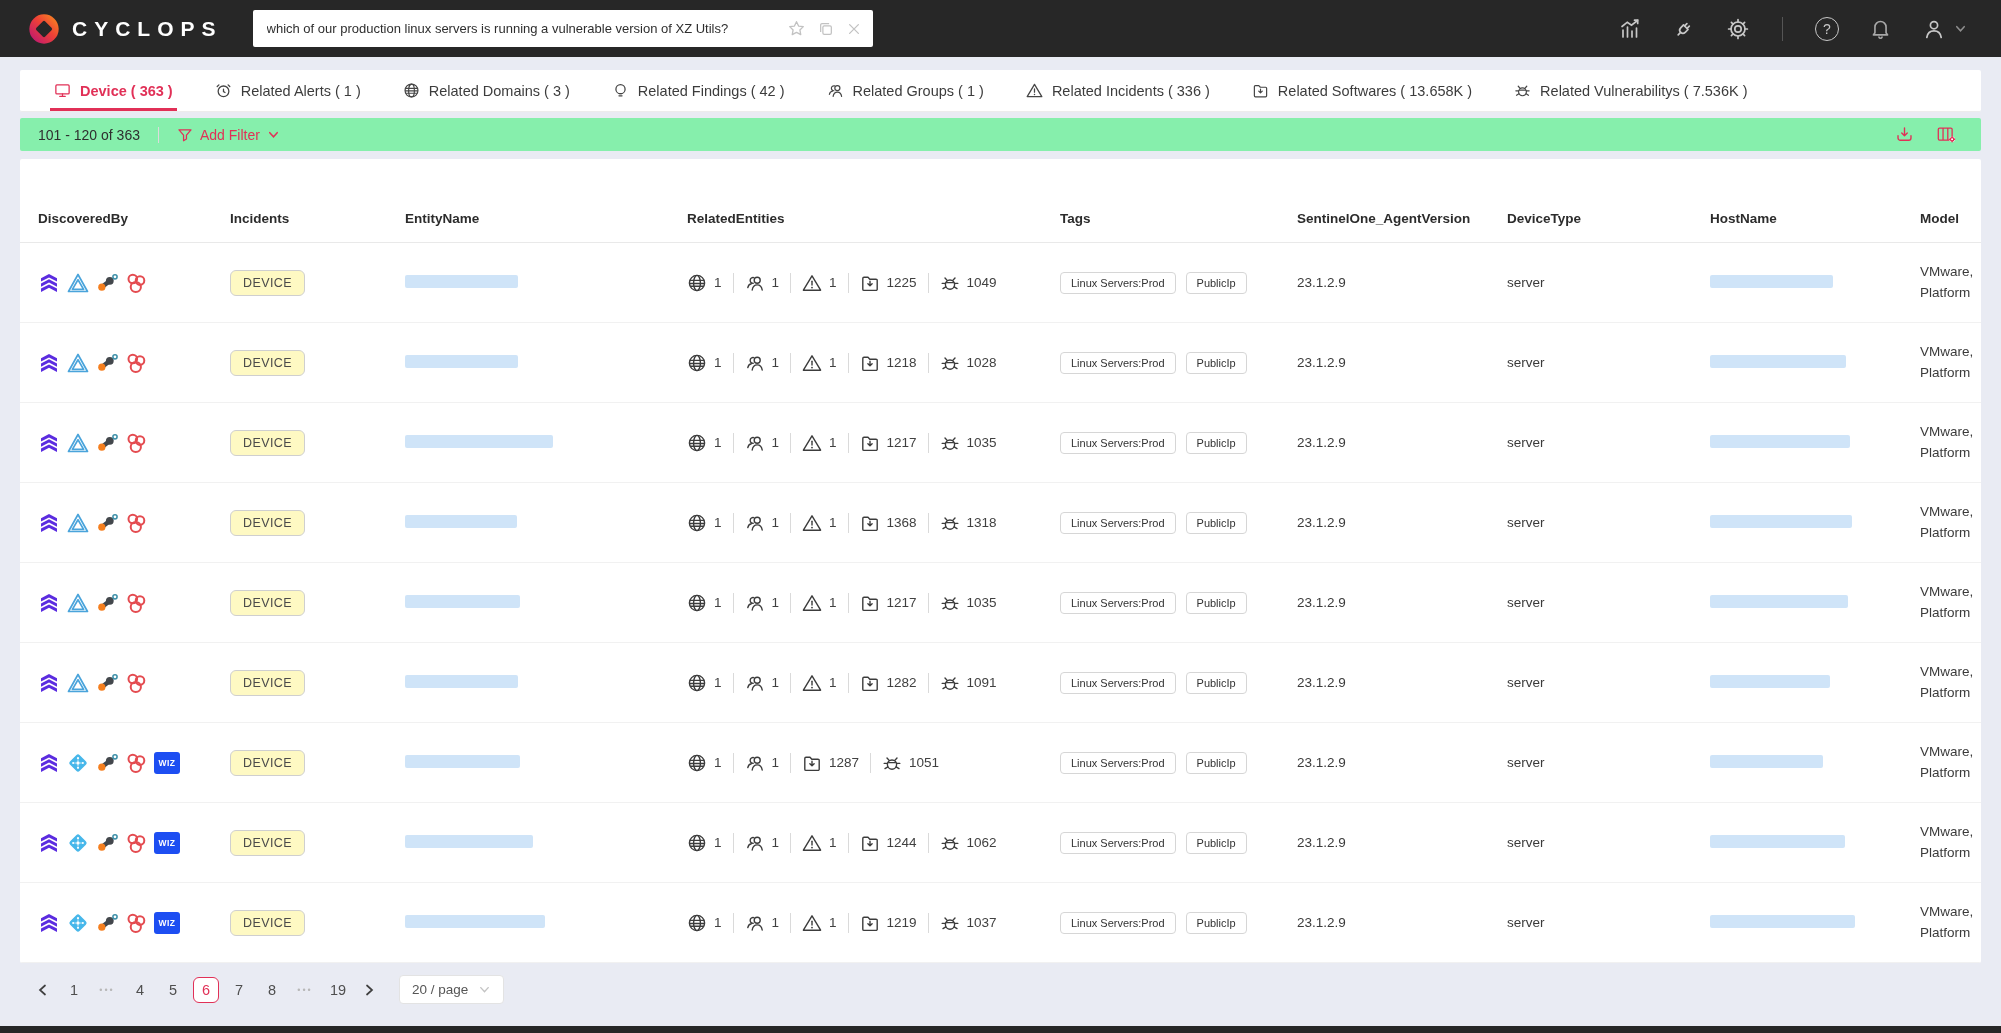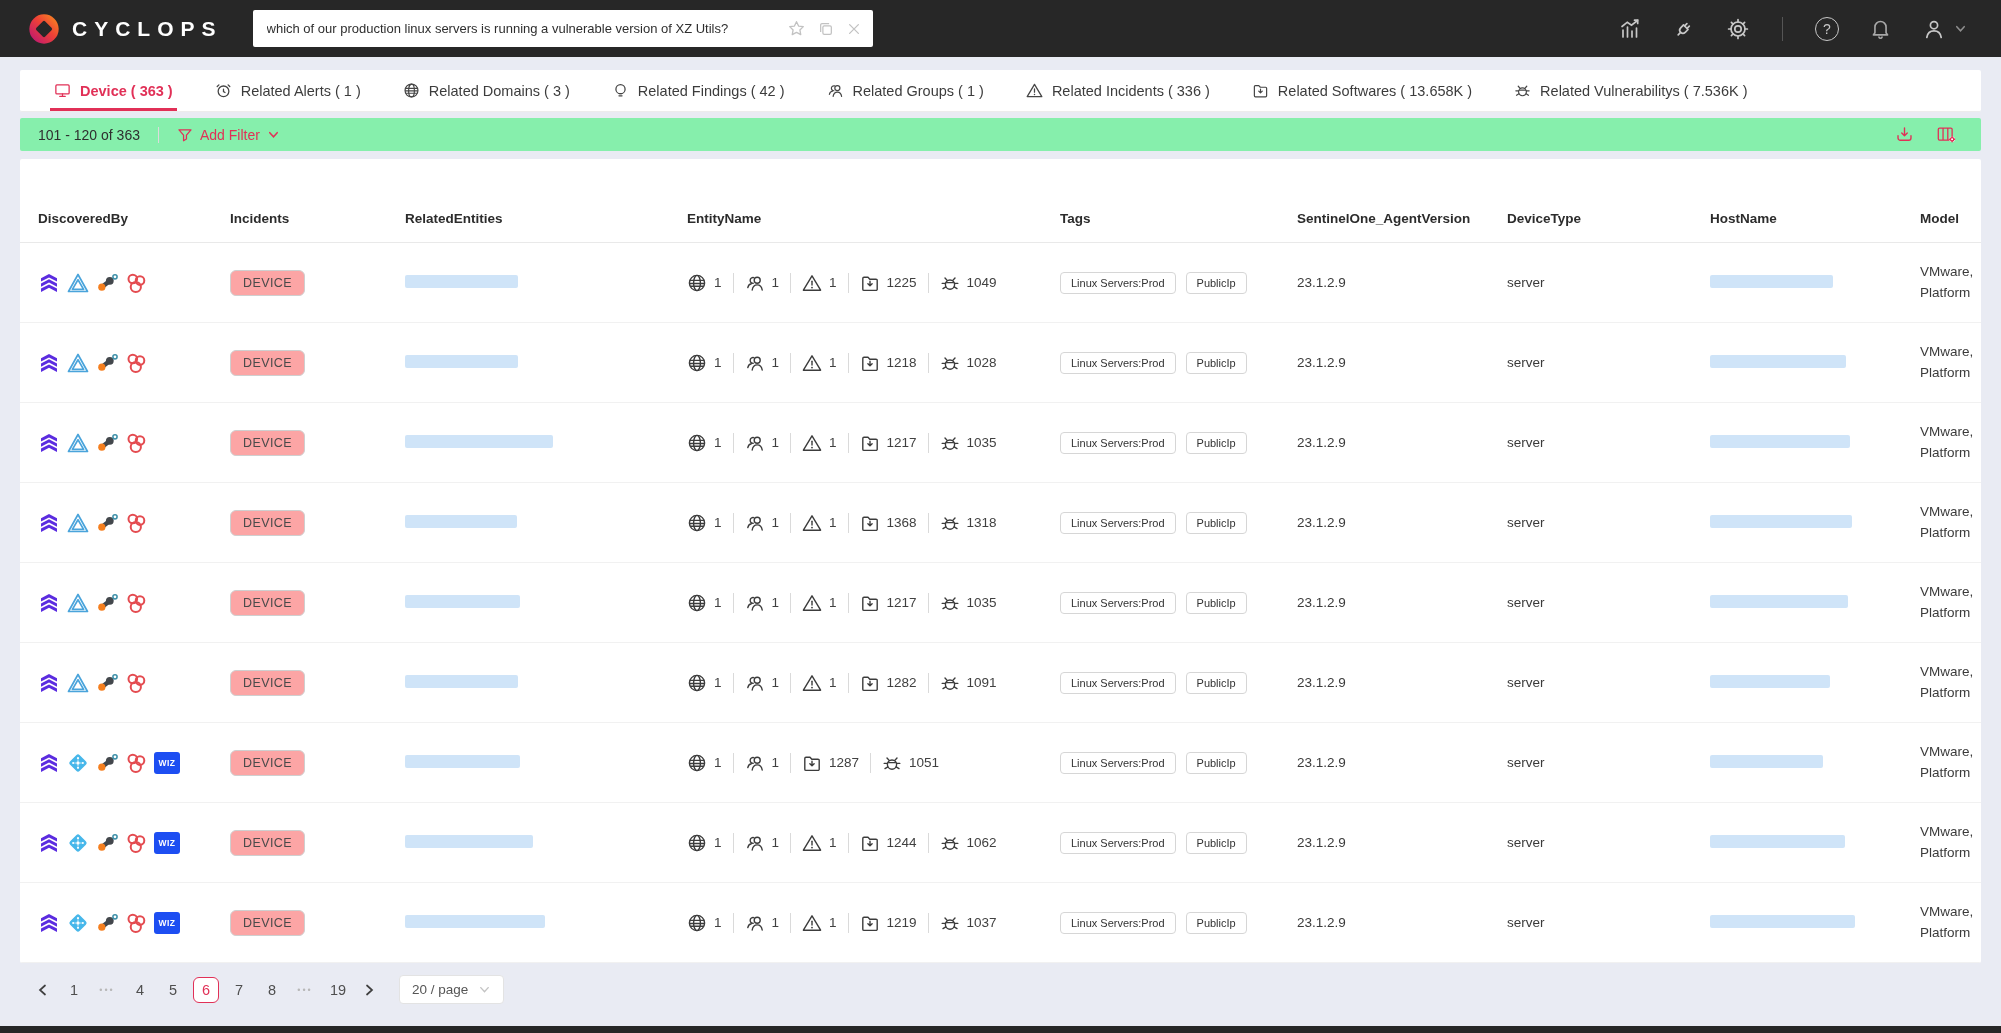--- a/index.html
+++ b/index.html
@@ -88,21 +88,21 @@
   .cell { padding-left:18px; font-size:13.5px; color:#3b3b3b; overflow:hidden; }
   .c-disc { display:flex; align-items:center; gap:7px; }
   .dicon { display:flex; align-items:center; }
   .wizb {
     width:26px; height:22px; background:#1d4ef2; border-radius:3px;
     color:#fff; font-size:8.5px; font-weight:bold; letter-spacing:.5px;
     align-items:center; justify-content:center; display:flex;
   }
   .badge-device {
     display:inline-block; border:1px solid #cfcfcf; border-radius:6px;
-    padding:5px 12px; font-size:12.5px; color:#4a4a4a; letter-spacing:.4px; background:#fca5a5;
+    padding:5px 12px; font-size:12.5px; color:#4a4a4a; letter-spacing:.4px; background:#fef9c3;
   }
   .redact { display:inline-block; height:13px; border-radius:2px; background:#cfe4f8; }
   .c-rel { display:flex; align-items:center; }
   .rel-item { display:flex; align-items:center; gap:7px; }
   .rel-item + .rel-item { border-left:1px solid #dadada; padding-left:11px; margin-left:11px; }
   .rel-item svg { color:#3c3c3c; }
   .rc { font-style:normal; font-size:13.5px; color:#414141; }
   .c-tags { display:flex; align-items:center; gap:10px; flex-wrap:nowrap; }
   .tag {
     border:1px solid #d6d6d6; border-radius:4px; padding:4px 10px;
@@ -297,22 +297,22 @@
         <circle cx="18.5" cy="16.5" r="2"></circle>
         <path d="M18.5 13.6 v1 M18.5 18.4 v1 M15.6 16.5 h1 M20.4 16.5 h1" stroke-linecap="round"></path>
       </svg>
   </span>
 </div>
 
 <div class="tablepanel">
   <div class="thead">
     <div class="hcell">DiscoveredBy</div>
     <div class="hcell">Incidents</div>
+    <div class="hcell">EntityName</div>
     <div class="hcell">RelatedEntities</div>
-    <div class="hcell">EntityName</div>
     <div class="hcell">Tags</div>
     <div class="hcell">SentinelOne_AgentVersion</div>
     <div class="hcell">DeviceType</div>
     <div class="hcell">HostName</div>
     <div class="hcell">Model</div>
   </div>
   <div id="rows">
       <div class="trow">
     <div class="cell c-disc">
       <span class="dicon">

